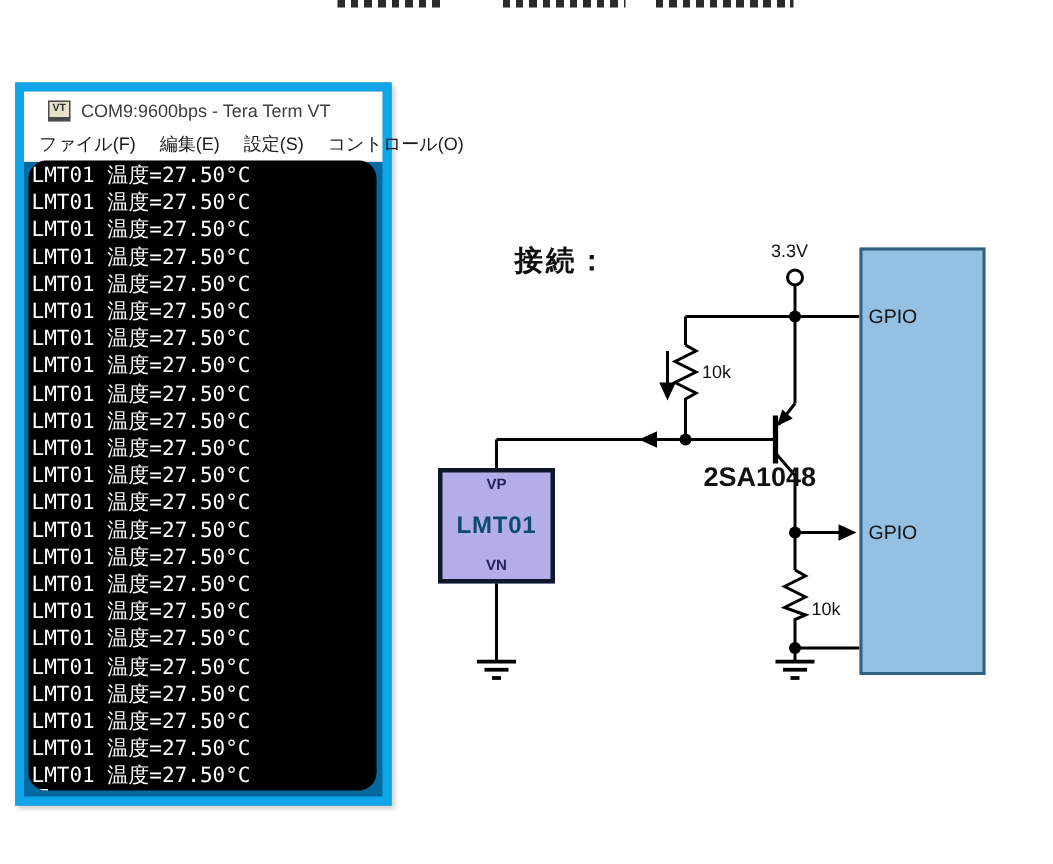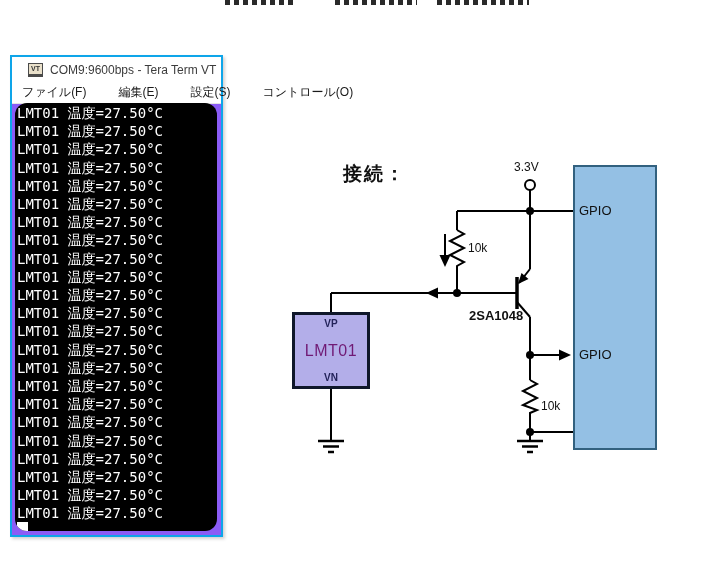--- a/index.html
+++ b/index.html
@@ -7,60 +7,60 @@
           font-family:"Liberation Sans",sans-serif;}
 
   
   .frag{position:absolute;top:0;height:5px;
         background:repeating-linear-gradient(90deg,#2a2a2a 0 5px,transparent 5px 9px);}
   .frag.f1{left:225px;width:70px;}
   .frag.f2{left:335px;width:82px;}
   .frag.f3{left:437px;width:92px;}
 
   
-  .term-window{position:absolute;left:10px;top:55px;width:213px;height:482px;
-               background:#8b5cf6;border:2px solid #0ea5e9;
+  .term-window{position:absolute;left:10px;top:55px;width:251px;height:482px;
+               background:#0369a1;border:6px solid #0ea5e9;
                box-shadow:2px 2px 3px rgba(0,0,0,0.18);box-sizing:border-box;}
   .title-bar{height:25px;display:flex;align-items:center;padding-left:16px;background:#ffffff;}
   .vt-icon{width:15px;height:14px;margin-right:7px;background:#e9e0ca;border:1px solid #4a4a4a;
            box-sizing:border-box;display:flex;align-items:center;justify-content:center;
            font-size:7px;font-weight:bold;color:#333;border-bottom-width:3px;}
   .title-text{font-size:12px;color:#3c3c3c;white-space:nowrap;}
   .menu-bar{height:21px;display:flex;align-items:center;background:#ffffff;
-            font-size:12px;color:#1a1a1a;border-bottom:1px solid #e4e4e4;padding-left:2px;gap:16px;}
+            font-size:12px;color:#1a1a1a;border-bottom:1px solid #e4e4e4;padding-left:2px;}
   .menu-item{padding:0 8px;white-space:nowrap;}
   .screen{position:absolute;left:3px;right:4px;top:46px;bottom:4px;background:#000;overflow:hidden;border-radius:12px;}
   pre.term-text{margin:0;padding:1px 0 0 2px;
                 font-family:"DejaVu Sans Mono",monospace;
                 font-size:14px;line-height:18.2px;color:#ffffff;}
   .cursor{position:absolute;left:2px;top:419px;width:11px;height:17px;background:#ffffff;}
 
   
   .circuit-svg{position:absolute;left:0;top:0;}
   .lbl{position:absolute;color:#111;white-space:pre;}
   .heading{left:343px;top:161px;font-size:19px;font-weight:bold;letter-spacing:2px;text-align:center;}
   .supply{left:514px;top:160px;font-size:12px;}
   .current{left:372px;top:231px;width:64px;text-align:right;font-size:12px;line-height:14.5px;}
   .r-top{left:468px;top:241px;font-size:12px;}
-  .transistor{left:469px;top:308px;font-size:13px;font-weight:bold;}
+  .transistor{left:469px;top:308px;font-size:18px;font-weight:bold;}
   .r-bottom{left:541px;top:399px;font-size:12px;}
   .gpio1{left:579px;top:203px;font-size:13px;}
   .gpio2{left:579px;top:347px;font-size:13px;}
 
   .pico-box{position:absolute;left:573px;top:165px;width:84px;height:285px;
             background:#94c0e4;border:2px solid #32617f;box-sizing:border-box;}
   .pico-title{position:absolute;left:573px;top:237px;width:84px;text-align:center;
               font-size:24px;font-weight:bold;color:#0e0e0e;}
 
   .lmt-box{position:absolute;left:292px;top:312px;width:78px;height:77px;
            background:#b3aee9;border:3px solid #0f172a;box-sizing:border-box;
            display:flex;flex-direction:column;align-items:center;justify-content:space-between;
            padding:3px 0;}
   .pin-label{font-size:10px;font-weight:bold;color:#23235a;}
-  .lmt-name{font-size:16px;font-weight:normal;color:#701a75;letter-spacing:0.5px;}
+  .lmt-name{font-size:16px;font-weight:bold;color:#0c4a6e;letter-spacing:0.5px;}
 </style>
 </head>
 <body>
 
 <div class="canvas">
 
   <div class="frag f1"></div>
   <div class="frag f2"></div>
   <div class="frag f3"></div>
 

